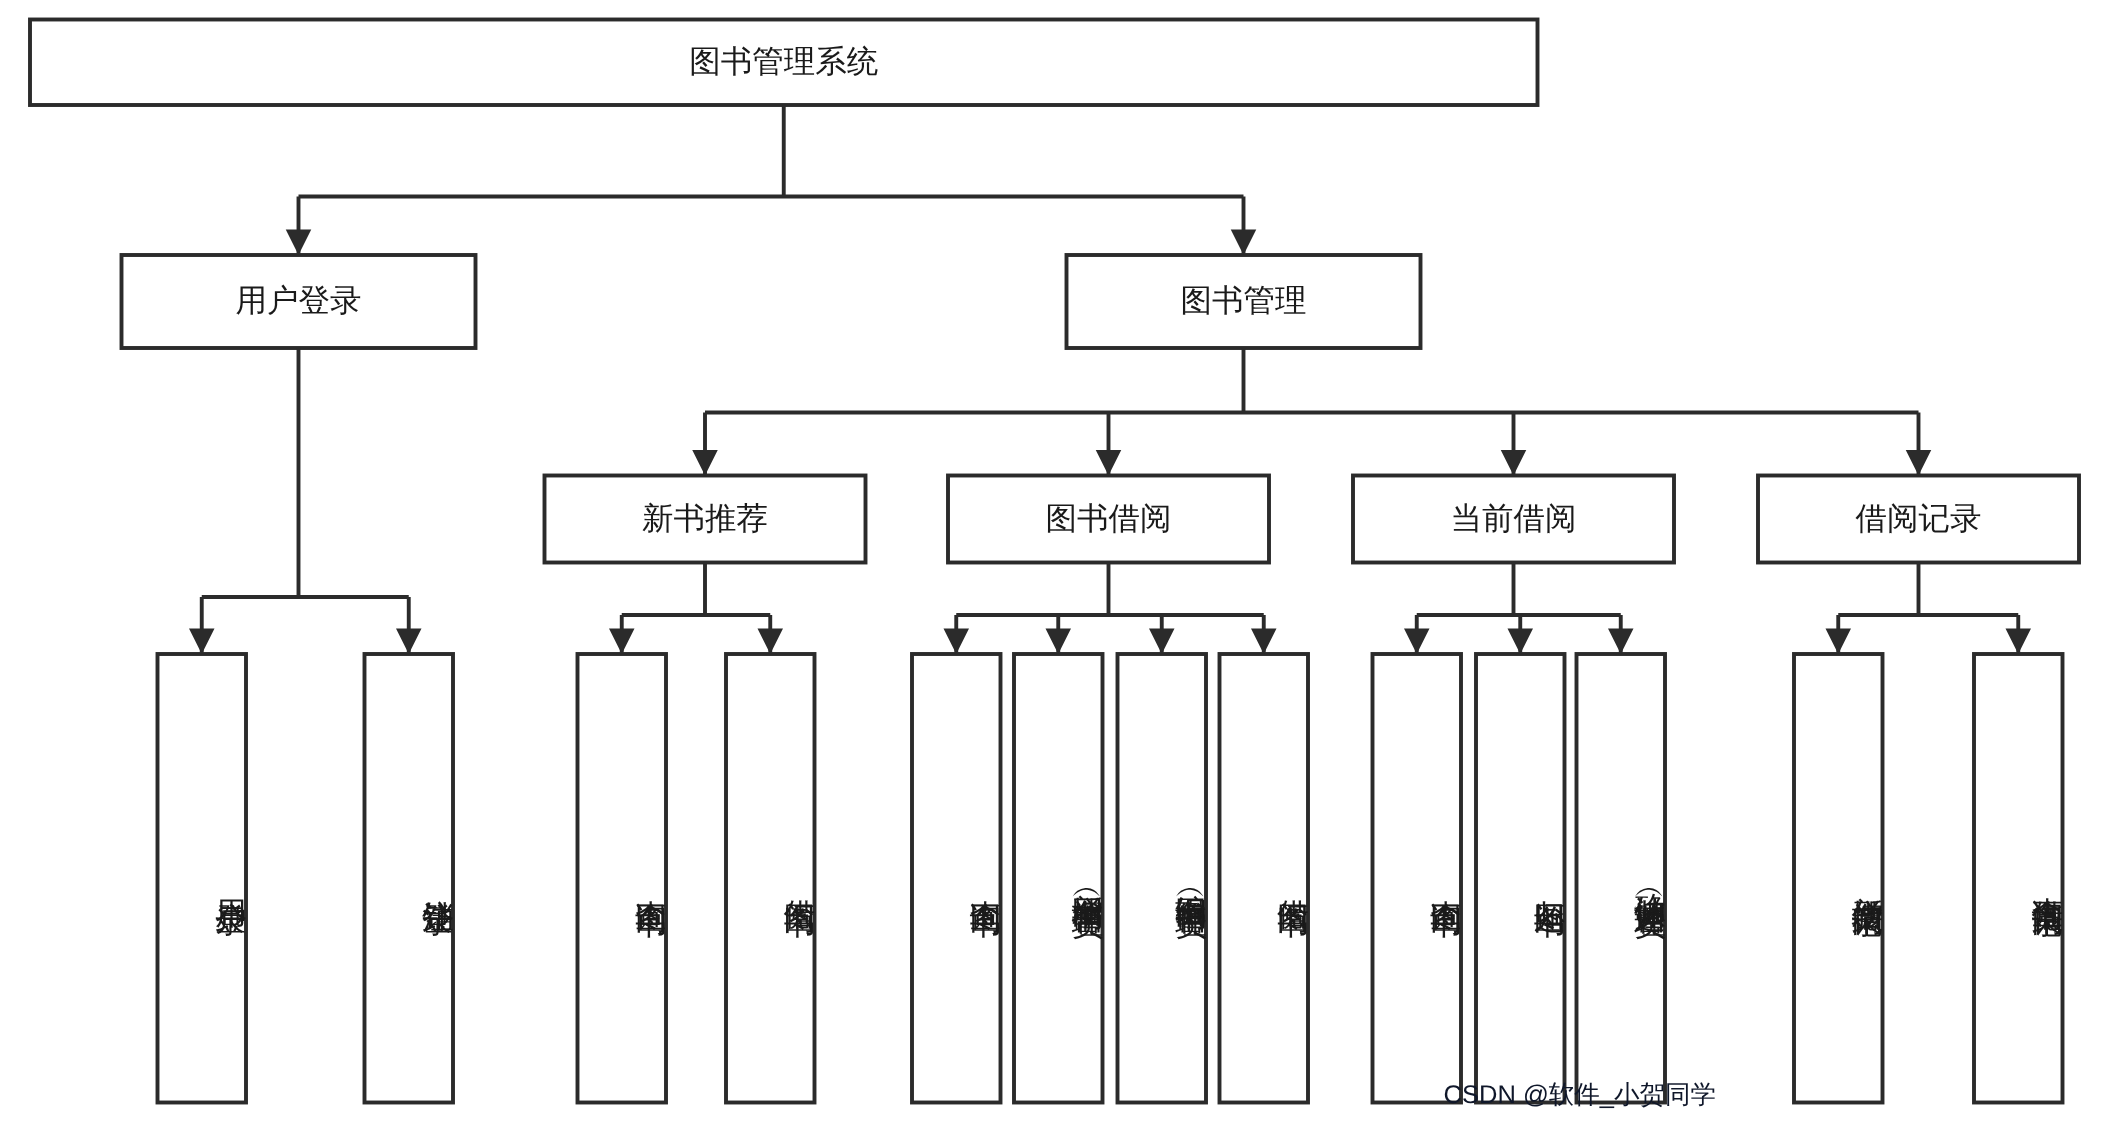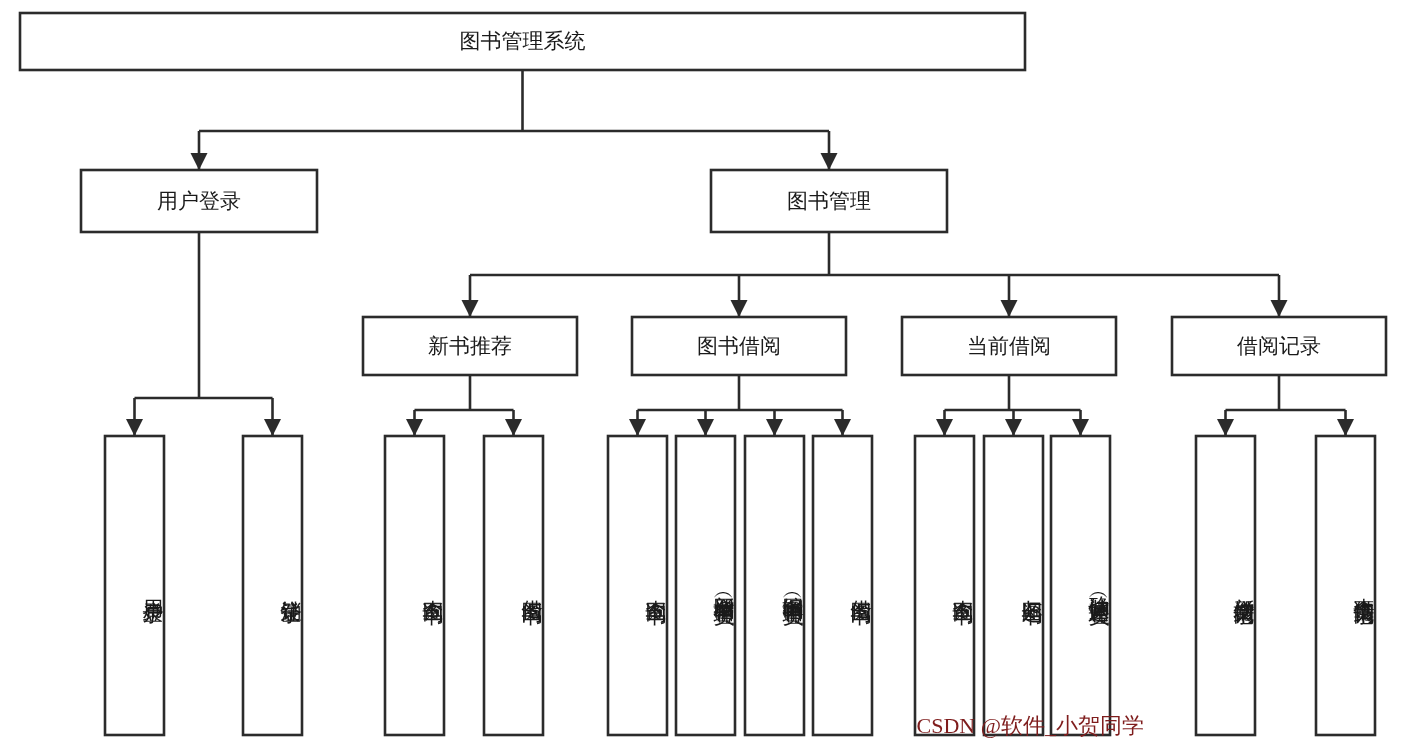--- a/index.html
+++ b/index.html
@@ -60,23 +60,23 @@
     line-height: 1.0;
     color: #1a1a1a;
     letter-spacing: 1.5px;
     white-space: nowrap;
     pointer-events: none;
   }
   .watermark {
     position: absolute;
     right: 8px;
     bottom: 6px;
-    font-family: Liberation Serif, serif;
-    font-size: 22px;
-    color: #7f1d1d;
+    font-family: Liberation Sans, sans-serif;
+    font-size: 17px;
+    color: #0f172a;
     white-space: nowrap;
   }
 </style>
 </head>
 <body>
 
 <div id="diagram-root">
 
   <svg class="diagram-svg" id="diagram-svg" viewBox="0 0 1405 747">
       <g>

